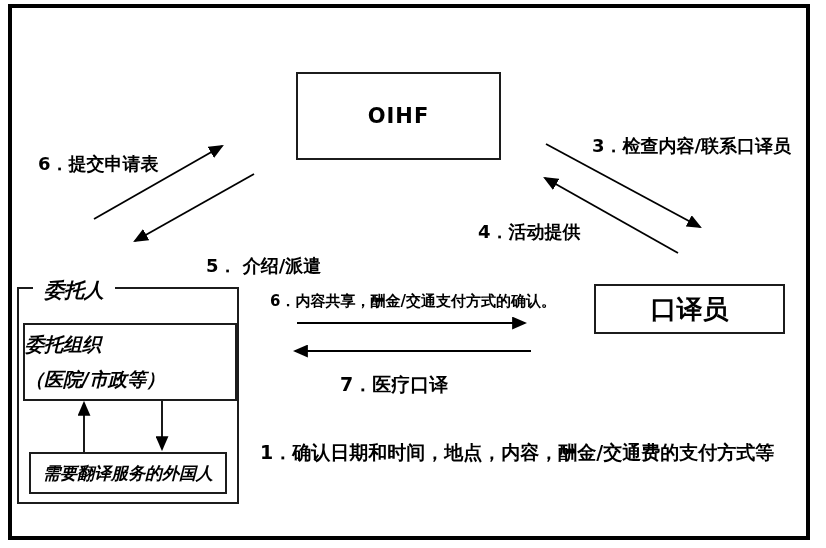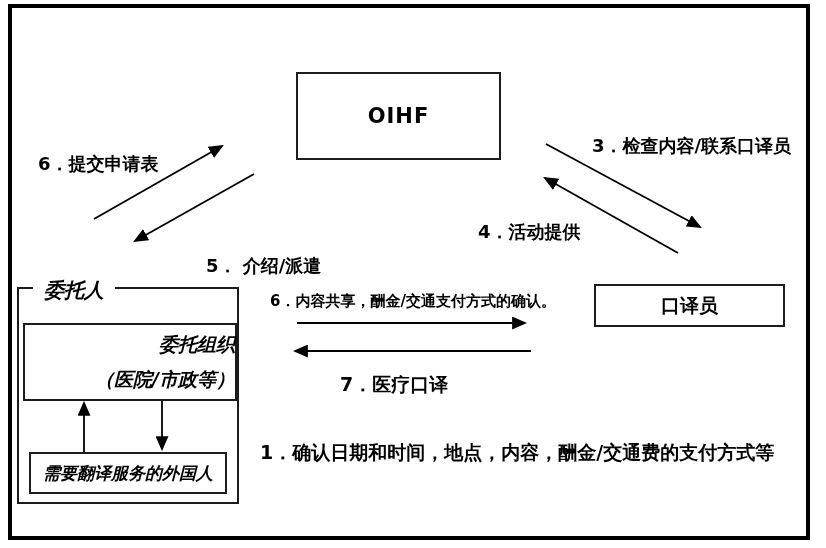--- a/index.html
+++ b/index.html
@@ -17,33 +17,33 @@
     position:absolute;left:25px;top:34px;
     font-size:20px;font-weight:bold;white-space:nowrap;
     border-bottom:2px solid #000;padding-bottom:2px;
   }
   .box{
     position:absolute;border:2px solid #1c1c1c;background:#fff;
     display:flex;align-items:center;justify-content:center;
     font-weight:bold;box-sizing:border-box;text-align:center;
   }
   .oihf{left:296px;top:72px;width:205px;height:88px;font-size:21px;letter-spacing:1px;}
-  .interpreter{left:594px;top:284px;width:191px;height:43px;font-size:19px;}
+  .interpreter{left:594px;top:284px;width:191px;height:50px;font-size:26px;}
   .client-group{
     position:absolute;left:17px;top:287px;width:222px;height:217px;
     border:2px solid #1c1c1c;box-sizing:border-box;font-style:italic;
   }
   .client-legend{
     position:absolute;top:-12px;left:14px;background:#fff;
     padding:0 11px;font-size:20px;font-weight:bold;white-space:nowrap;
   }
   .client-org{
     position:absolute;left:4px;top:34px;width:214px;height:78px;
     border:2px solid #1c1c1c;box-sizing:border-box;background:#fff;
-    display:flex;flex-direction:column;align-items:flex-end;justify-content:center;
+    display:flex;flex-direction:column;align-items:flex-start;justify-content:center;
     gap:9px;font-size:19px;font-weight:bold;text-align:center;
   }
   .foreigner{
     position:absolute;left:10px;top:163px;width:198px;height:42px;
     border:2px solid #1c1c1c;box-sizing:border-box;background:#fff;
     display:flex;align-items:center;justify-content:center;
     font-size:17px;font-weight:bold;
   }
   .lbl{position:absolute;font-weight:bold;white-space:nowrap;color:#000;}
   .lbl-s2{left:38px;top:152px;font-size:18px;}

